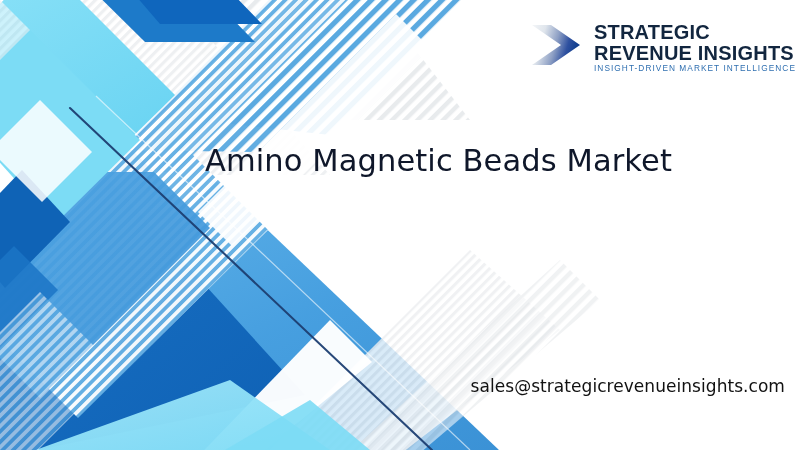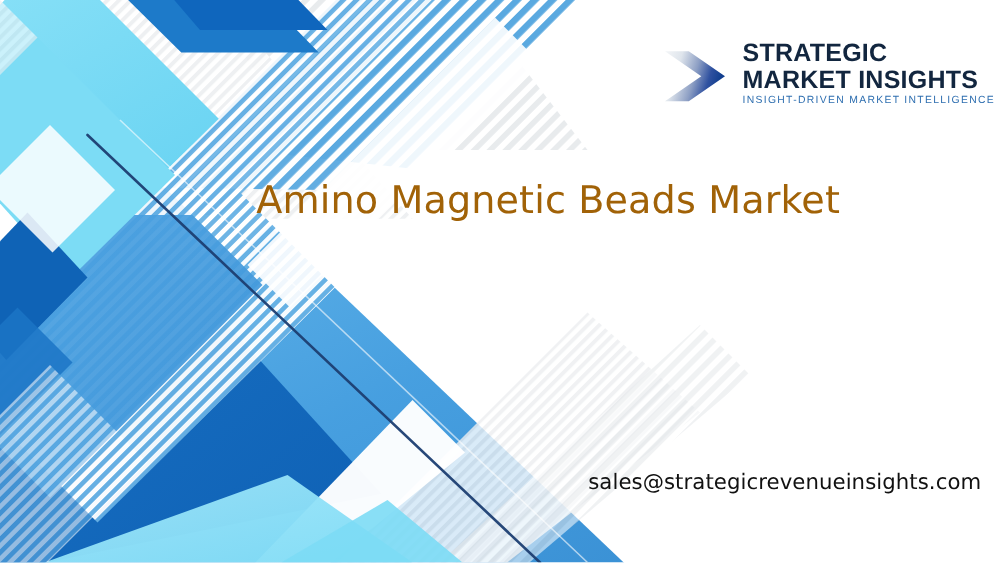--- a/index.html
+++ b/index.html
@@ -22,21 +22,21 @@
     width:800px; height:450px;
     pointer-events:none;
   }
 
   
   #logo {
     position:absolute;
     left:530px; top:22px;
     width:248px; height:62px;
     display:flex;
-    align-items:flex-end;
+    align-items:flex-start;
     gap:10px;
   }
   #logo-mark { width:54px; height:46px; flex:0 0 auto; }
   #logo-text { display:flex; flex-direction:column; justify-content:center; }
   .logo-line {
     font-family:"Liberation Sans", sans-serif;
     font-weight:bold;
     color:#12263f;
     font-size:20px;
     line-height:20.5px;
@@ -55,21 +55,21 @@
 
   
   #title {
     position:absolute;
     left:205px; top:141px;
     width:560px;
     font-family:"DejaVu Sans", sans-serif;
     font-weight:400;
     font-size:30.5px;
     line-height:40px;
-    color:#a16207;
+    color:#0f172a;
     letter-spacing:0.1px;
     white-space:nowrap;
   }
 
   
   #email {
     position:absolute;
     left:0px; top:373px;
     width:785px;
     text-align:right;
@@ -186,21 +186,21 @@
           <stop offset="28%" stop-color="#dfe5ec"></stop>
           <stop offset="58%" stop-color="#8d9fc4"></stop>
           <stop offset="82%" stop-color="#2f51a0"></stop>
           <stop offset="100%" stop-color="#123f8f"></stop>
         </linearGradient>
       </defs>
       <path d="M2,3 L21,3 L50,23 L21,43 L2,43 L31,23 Z" fill="url(#gChev)"></path>
     </svg>
     <div id="logo-text">
       <div class="logo-line">STRATEGIC</div>
-      <div class="logo-line">MARKET INSIGHTS</div>
+      <div class="logo-line">REVENUE INSIGHTS</div>
       <div class="logo-tag">INSIGHT-DRIVEN MARKET INTELLIGENCE</div>
     </div>
   </div>
 
   <div id="title">Amino Magnetic Beads Market</div>
 
   <div id="email">sales@strategicrevenueinsights.com</div>
 
 </div>
 

